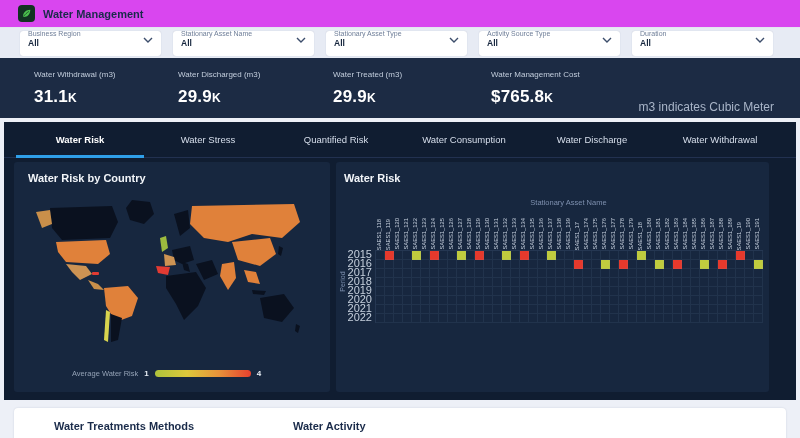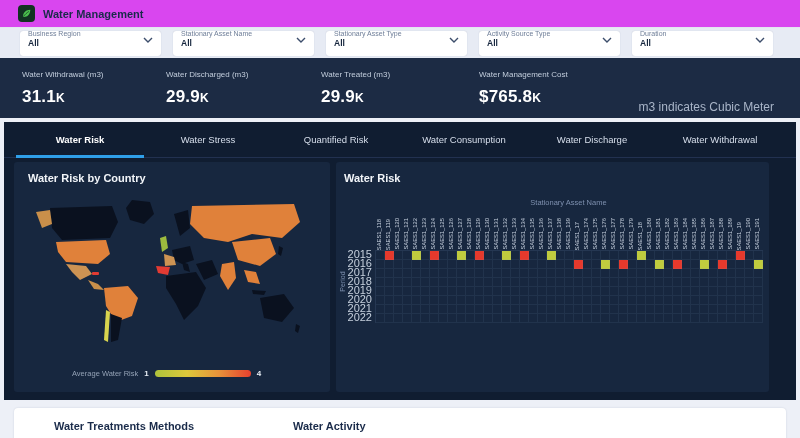--- a/index.html
+++ b/index.html
@@ -123,21 +123,21 @@
         <div class="dd-value">All</div>
       </div>
       <span><svg width="10" height="6" viewBox="0 0 10 6">
           <polyline points="1,1 5,5 9,1" stroke="#3c4d6b" stroke-width="1.4" fill="none"></polyline>
         </svg></span>
     </div>
   </div>
 
 <div class="kpi-bar">
   <div class="kpi-note">m3 indicates Cubic Meter</div>
-<div class="kpi" style="width: 144px;">
+<div class="kpi" style="width: 144px; margin-left: 12px;">
       <div class="kpi-label">Water Withdrawal (m3)</div>
       <div class="kpi-value">31.1<span class="kpi-unit">K</span></div>
     </div>
     <div class="kpi" style="width: 155px;">
       <div class="kpi-label">Water Discharged (m3)</div>
       <div class="kpi-value">29.9<span class="kpi-unit">K</span></div>
     </div>
     <div class="kpi" style="width: 141px;">
       <div class="kpi-label">Water Treated (m3)</div>
       <div class="kpi-value">29.9<span class="kpi-unit">K</span></div>

